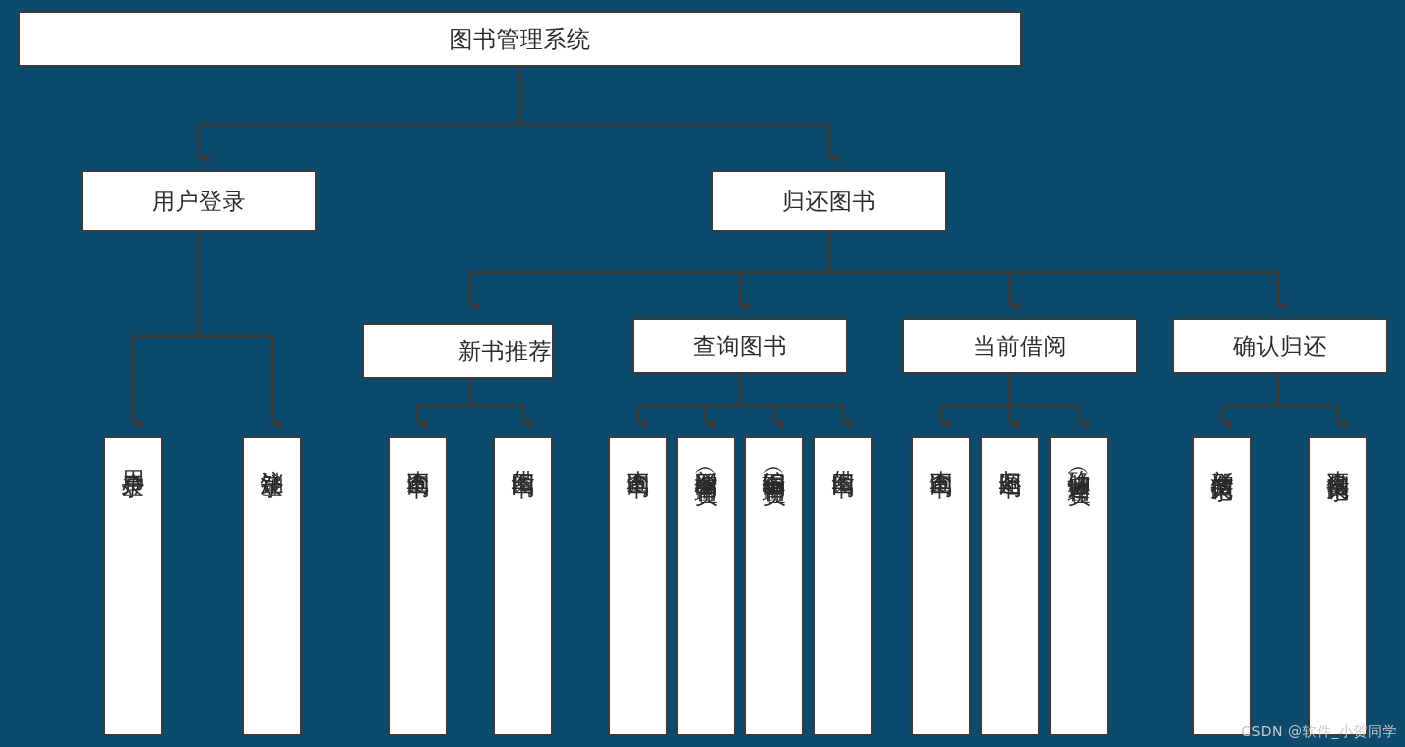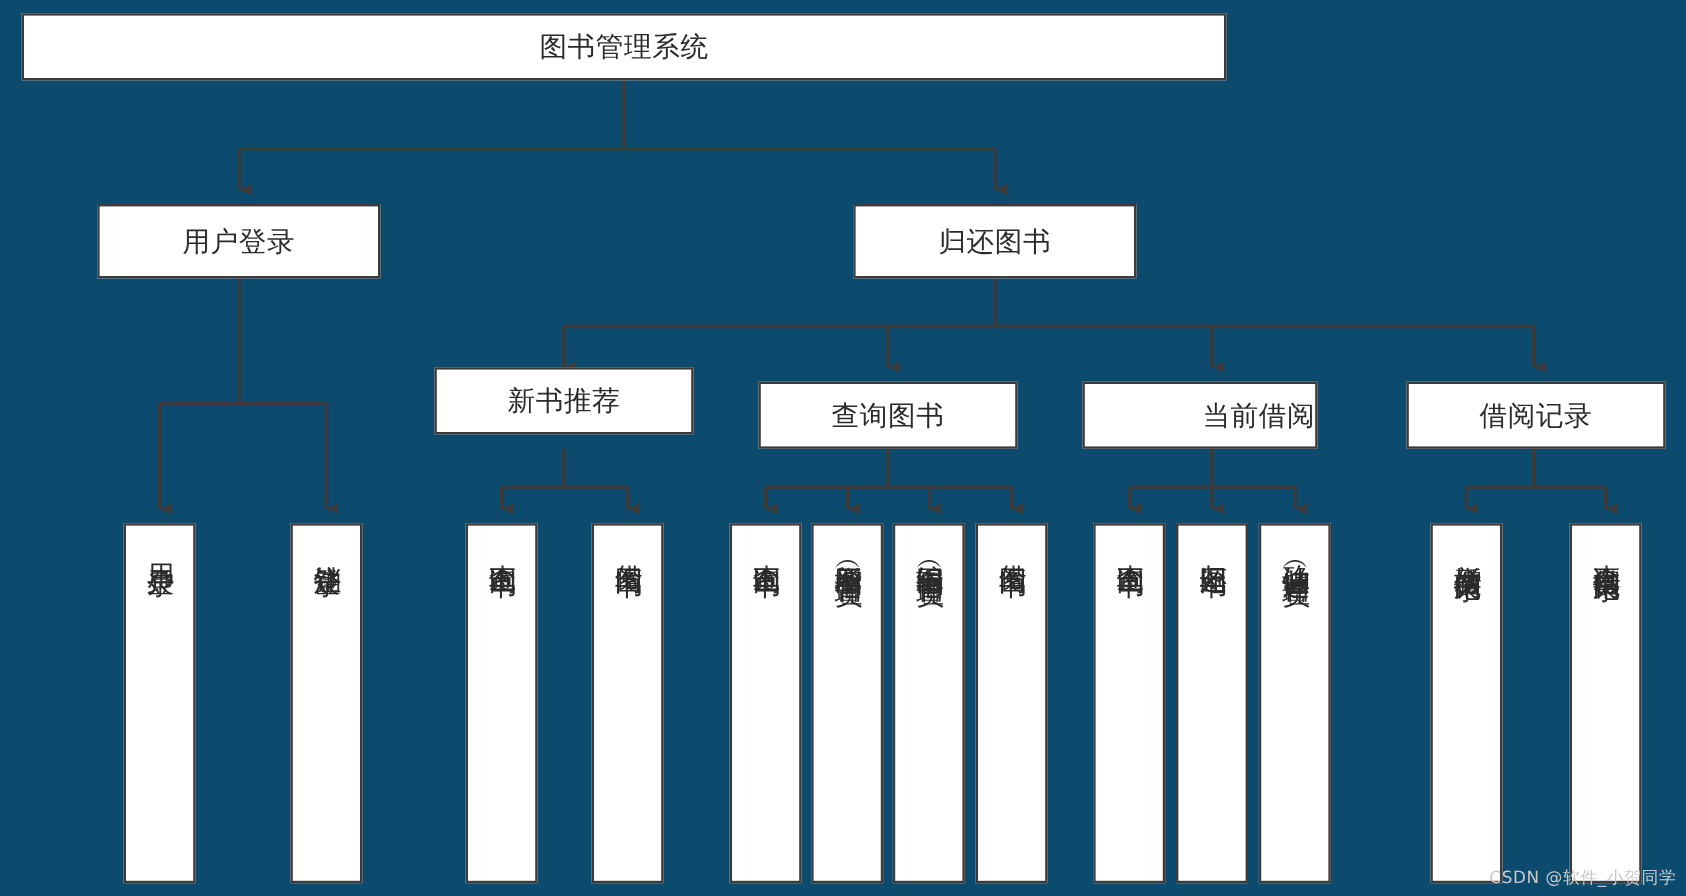--- a/index.html
+++ b/index.html
@@ -129,31 +129,31 @@
     <span class="hlabel">图书管理系统</span>
   </div>
 
   <div class="node horiz" style="left:81px; top:170px; width:236px; height:62px;">
     <span class="hlabel">用户登录</span>
   </div>
   <div class="node horiz" style="left:711px; top:170px; width:236px; height:62px;">
     <span class="hlabel">归还图书</span>
   </div>
 
-  <div class="node horiz" style="left:362px; top:306px; width:216px; height:56px;">
+  <div class="node horiz" style="left:362px; top:323px; width:192px; height:56px;justify-content:flex-end;">
     <span class="hlabel">新书推荐</span>
   </div>
   <div class="node horiz" style="left:632px; top:318px; width:216px; height:56px;">
     <span class="hlabel">查询图书</span>
   </div>
-  <div class="node horiz" style="left:902px; top:318px; width:196px; height:56px;justify-content:flex-end;">
+  <div class="node horiz" style="left:902px; top:318px; width:236px; height:56px;">
     <span class="hlabel">当前借阅</span>
   </div>
   <div class="node horiz" style="left:1172px; top:318px; width:216px; height:56px;">
-    <span class="hlabel">借阅记录</span>
+    <span class="hlabel">确认归还</span>
   </div>
 
   <div class="node vert" style="left:103px; top:436px; width:60px; height:300px;">
     <span class="vlabel">用户登录</span>
   </div>
   <div class="node vert" style="left:242px; top:436px; width:60px; height:300px;">
     <span class="vlabel">注销登录</span>
   </div>
 
   <div class="node vert" style="left:388px; top:436px; width:60px; height:300px;">

